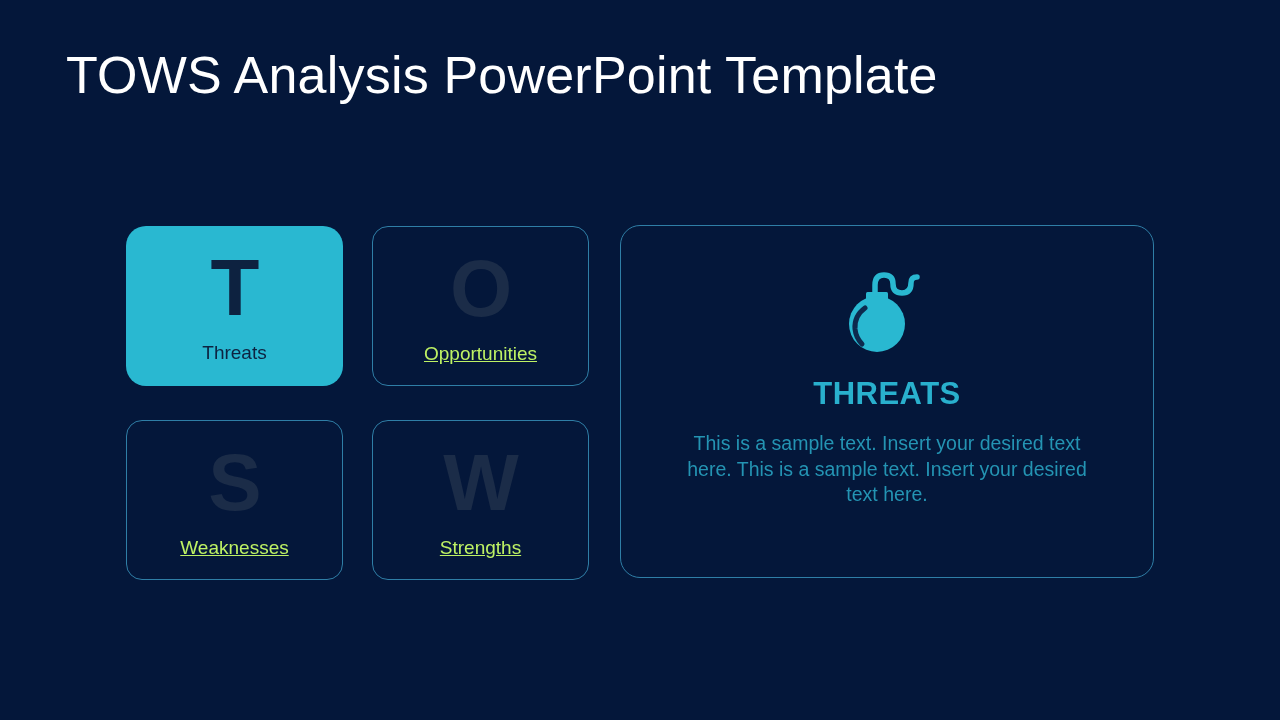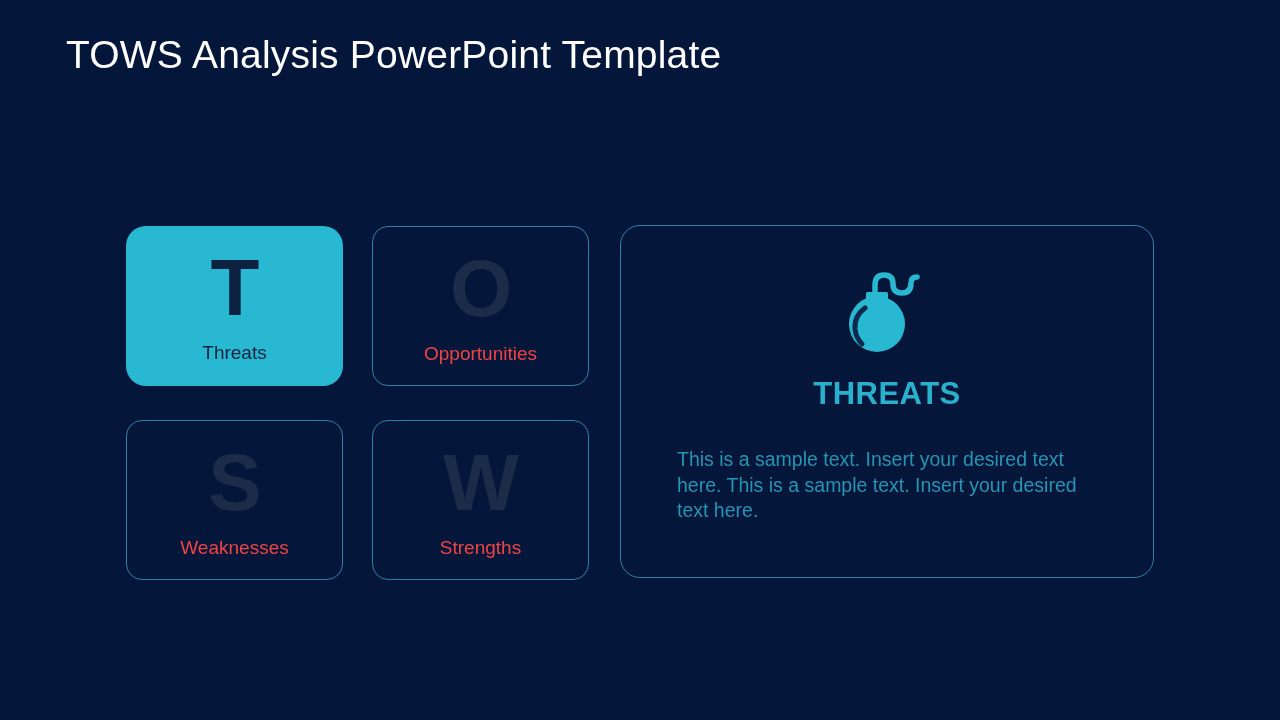--- a/index.html
+++ b/index.html
@@ -13,22 +13,22 @@
     background: #04173a;
     font-family: "Liberation Sans", sans-serif;
     overflow: hidden;
     position: relative;
   }
 
   
   #slide-title {
     position: absolute;
     left: 66px;
-    top: 32px;
-    font-size: 39px;
+    top: 44px;
+    font-size: 52px;
     font-weight: 300;
     letter-spacing: 0.2px;
     color: #ffffff;
     white-space: nowrap;
     line-height: 1.2;
   }
 
   
   #letter-grid {
     position: absolute;
@@ -74,21 +74,21 @@
   .letter-card.active .card-letter  { color: #0d2240; }
   .letter-card.inactive .card-letter { color: #1b2c48; }
 
   .card-label {
     font-size: 19px;
     font-weight: 400;
     margin-top: 14px;
     line-height: 1.2;
   }
   .letter-card.active .card-label   { color: #0d2240; }
-  .letter-card.inactive .card-label { color: #ef4444; }
+  .letter-card.inactive .card-label { color: #bef264; text-decoration: underline; }
 
   
   #detail-panel {
     position: absolute;
     left: 620px;
     top: 225px;
     width: 534px;
     height: 353px;
     box-sizing: border-box;
     border: 1px solid #2f7ea6;
@@ -106,23 +106,23 @@
   }
   #detail-heading {
     margin-top: 24px;
     font-size: 31px;
     font-weight: bold;
     color: #29b0cd;
     letter-spacing: 0.5px;
     line-height: 1;
   }
   #detail-body {
-    margin-top: 38px;
+    margin-top: 22px;
     width: 420px;
-    text-align: left;
+    text-align: center;
     font-size: 19.5px;
     line-height: 1.32;
     color: #2494b3;
     font-weight: 400;
   }
 </style>
 </head>
 <body>
 
 <div id="slide-title">TOWS Analysis PowerPoint Template</div>

